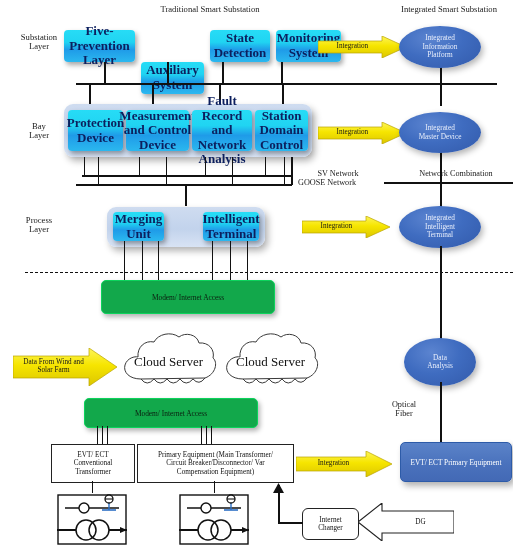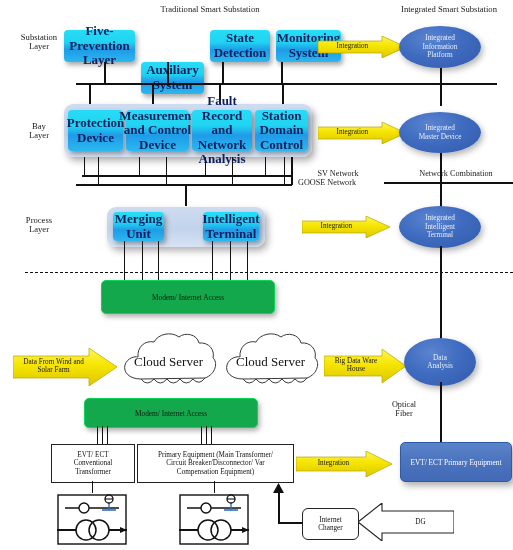--- a/index.html
+++ b/index.html
@@ -239,27 +239,20 @@
 
   <div class="cloud" style="left:221px;top:329px;width:99px;height:60px;">
     <svg width="99" height="60" viewBox="0 0 99 60">
       <path d="M22,50 C10,50 4,43 6,36 C8,29 16,27 19,28 C18,18 26,11 35,13 C39,5 52,2 60,8
                C66,3 78,5 80,14 C90,13 96,21 94,29 C99,33 97,45 86,49 Z" fill="#ffffff" stroke="#3a3a3a" stroke-width="1"></path>
       <path d="M22,50 q6,8 13,0 q6,8 13,0 q6,8 13,0 q6,8 13,0 q6,7 12,-1" fill="none" stroke="#3a3a3a" stroke-width="1"></path>
     </svg>
     <div class="lbl">Cloud Server</div>
   </div>
 
-  <div class="yarrow" style="left:324px;top:349px;width:82px;height:34px;">
-    <svg width="82" height="34" viewBox="0 0 82 34">
-      <polygon points="0,7 58,7 58,0 82,17 58,34 58,27 0,27" fill="url(#yg1)" stroke="#b9a400" stroke-width="0.7"></polygon>
-    </svg>
-    <div class="lbl">Big Data Ware
-House</div>
-  </div>
 
   <div class="ell" style="left:404px;top:338px;width:72px;height:48px;">Data
 Analysis</div>
 
   <div class="t netlabel" style="left:378px;top:400px;width:52px;line-height:1.15;">Optical
 Fiber</div>
   <div class="v" style="left:440px;top:382px;height:60px;"></div>
 
   <div class="vthin" style="left:97px;top:426px;height:18px;"></div>
   <div class="vthin" style="left:102px;top:426px;height:18px;"></div>

